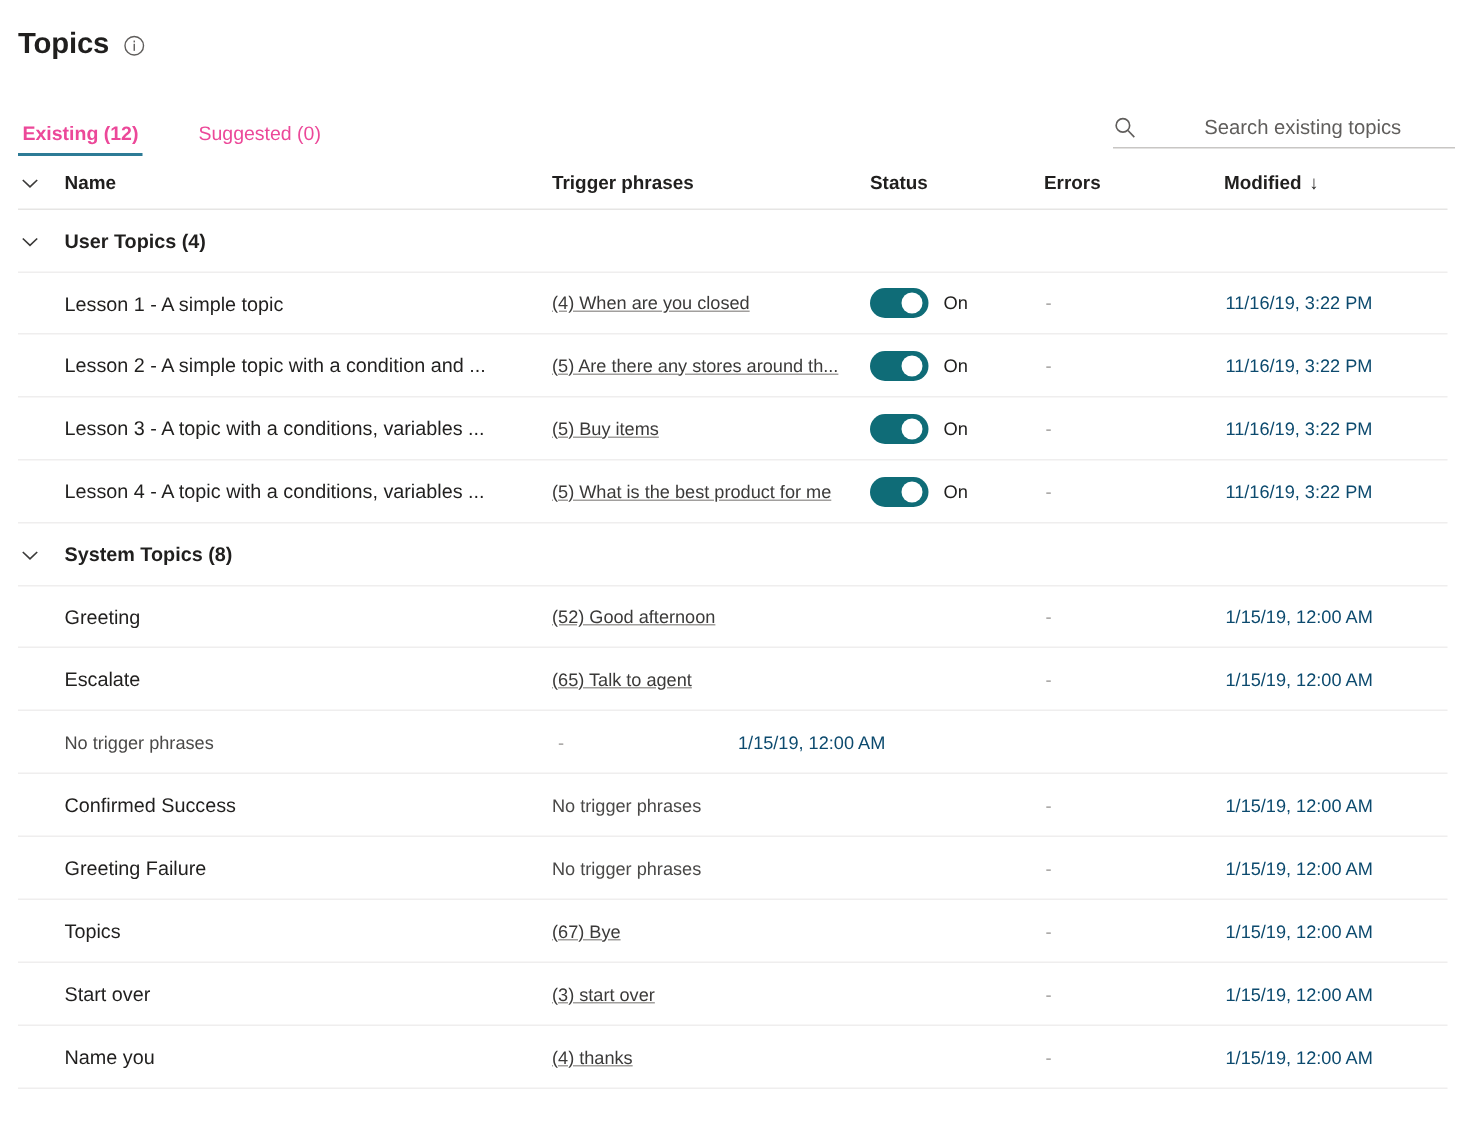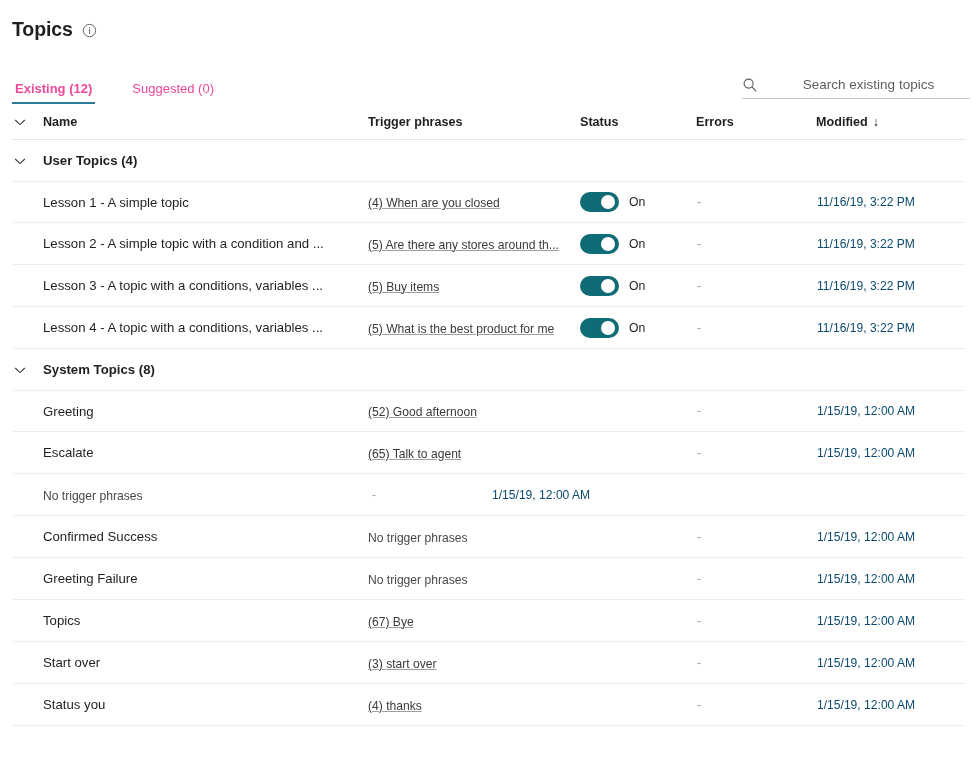--- a/index.html
+++ b/index.html
@@ -398,20 +398,20 @@
       <div class="row item-row">
         <div class="col-chev"></div>
         <div class="col-name cell-name">Start over</div>
         <div class="col-trig"><span class="trig-link">(3) start over</span></div>
         <div class="col-status"></div>
         <div class="col-err cell-err">-</div>
         <div class="col-mod cell-mod">1/15/19, 12:00 AM</div>
       </div>
       <div class="row item-row">
         <div class="col-chev"></div>
-        <div class="col-name cell-name">Status you</div>
+        <div class="col-name cell-name">Name you</div>
         <div class="col-trig"><span class="trig-link">(4) thanks</span></div>
         <div class="col-status"></div>
         <div class="col-err cell-err">-</div>
         <div class="col-mod cell-mod">1/15/19, 12:00 AM</div>
       </div>
     </div>
 </div>
 
 </body></html>

